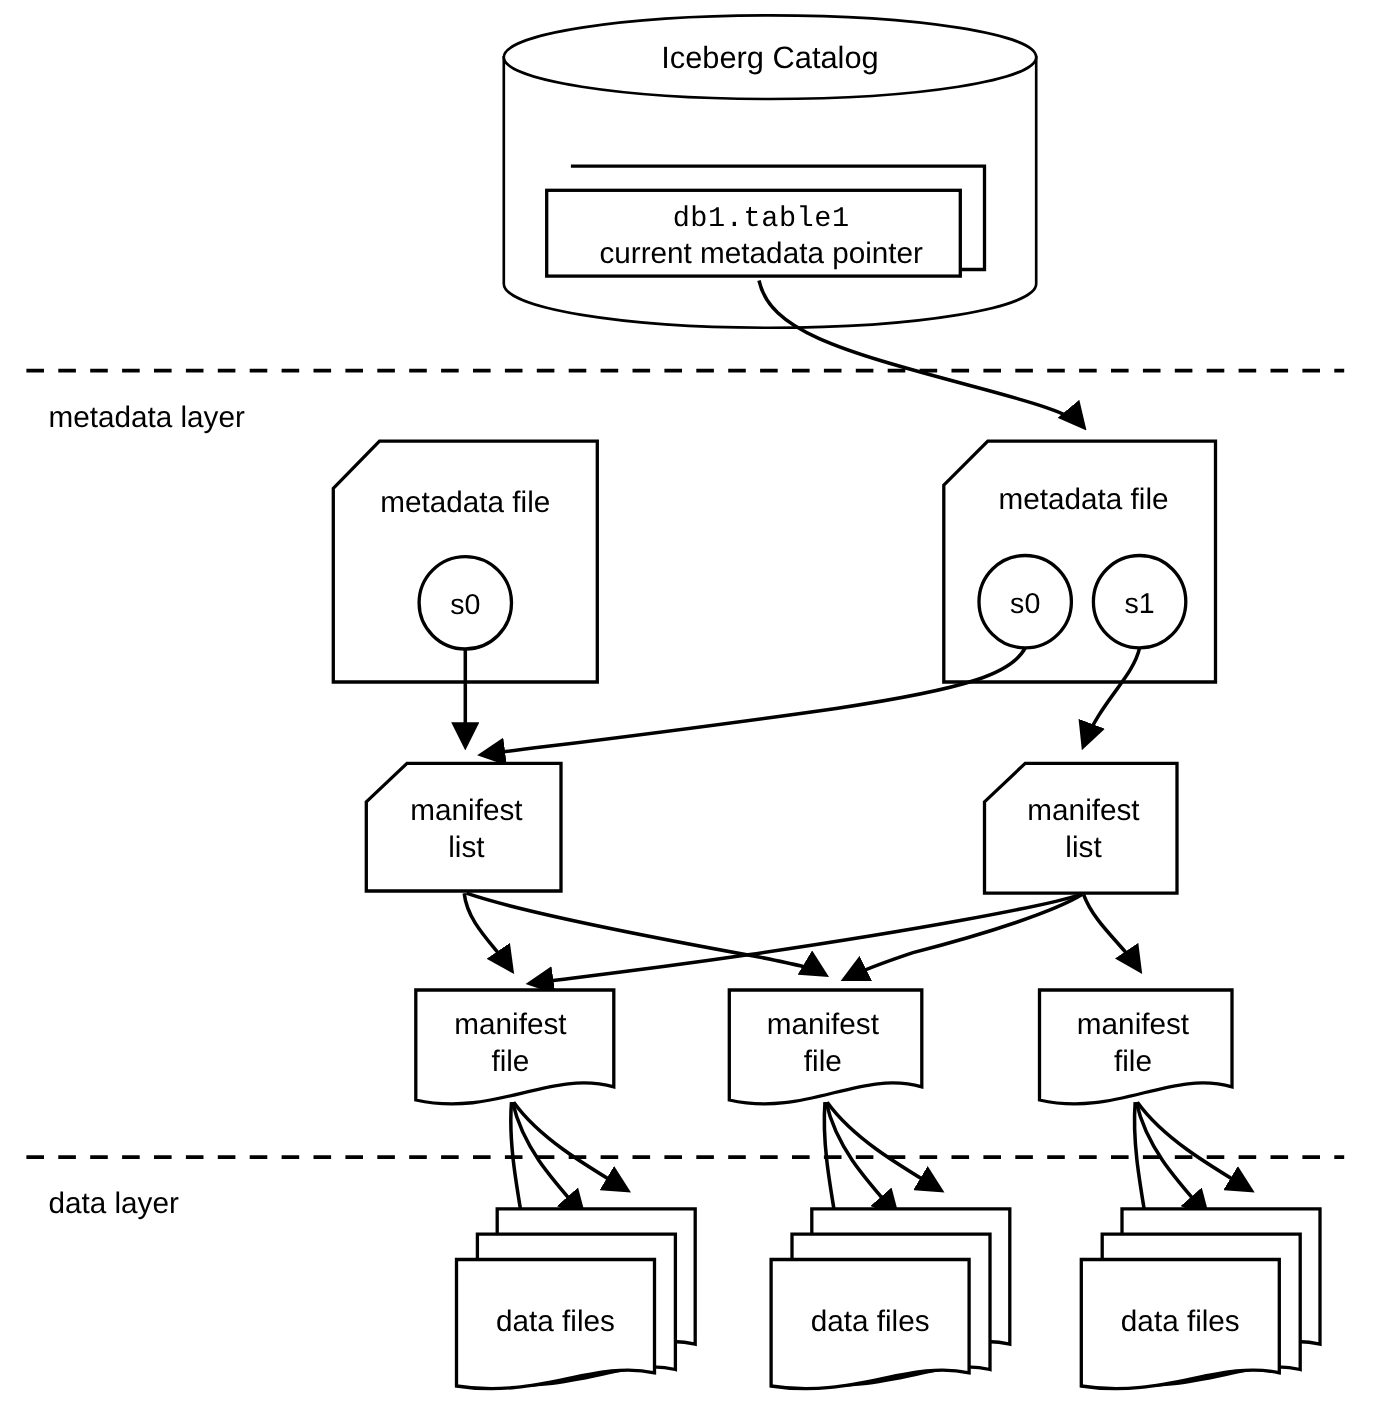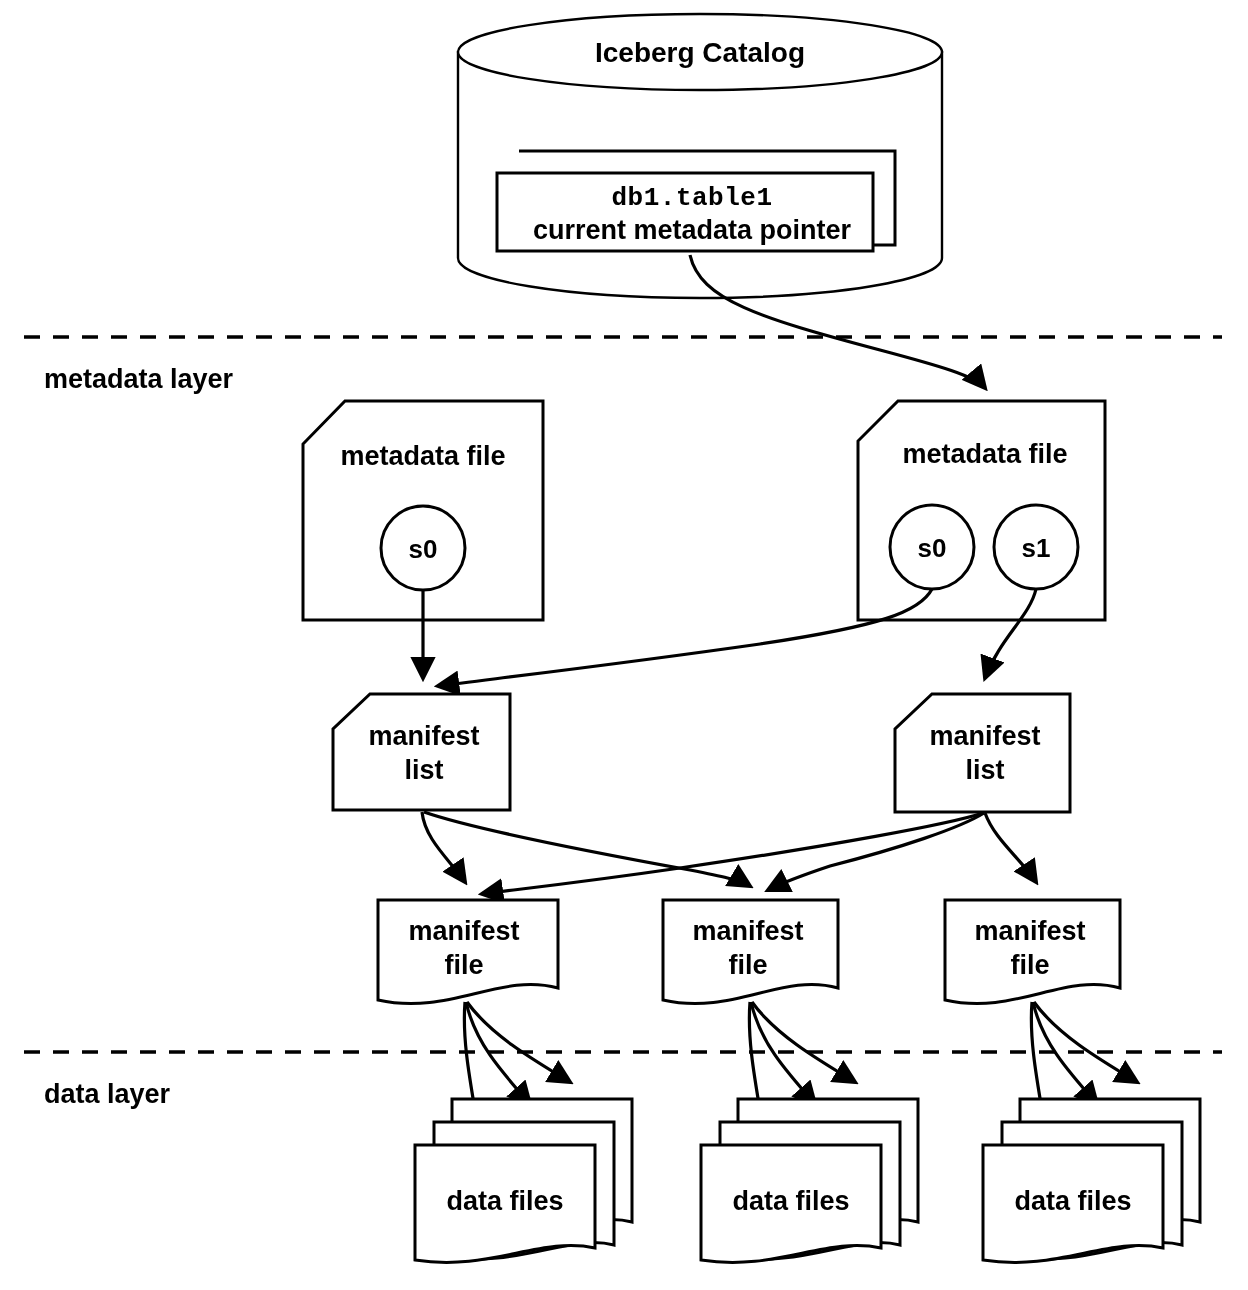--- a/index.html
+++ b/index.html
@@ -6,21 +6,20 @@
     margin: 0;
     padding: 0;
     background: #ffffff;
   }
   #canvas-wrap {
     position: relative;
     width: 1248px;
     height: 1290px;
     background: #ffffff;
     font-family: "Liberation Sans", sans-serif;
-    font-weight: bold;
   }
   svg#diagram {
     position: absolute;
     top: 0; left: 0;
     width: 1248px;
     height: 1290px;
   }
   .shape-stroke {
     fill: #ffffff;
     stroke: #000000;

